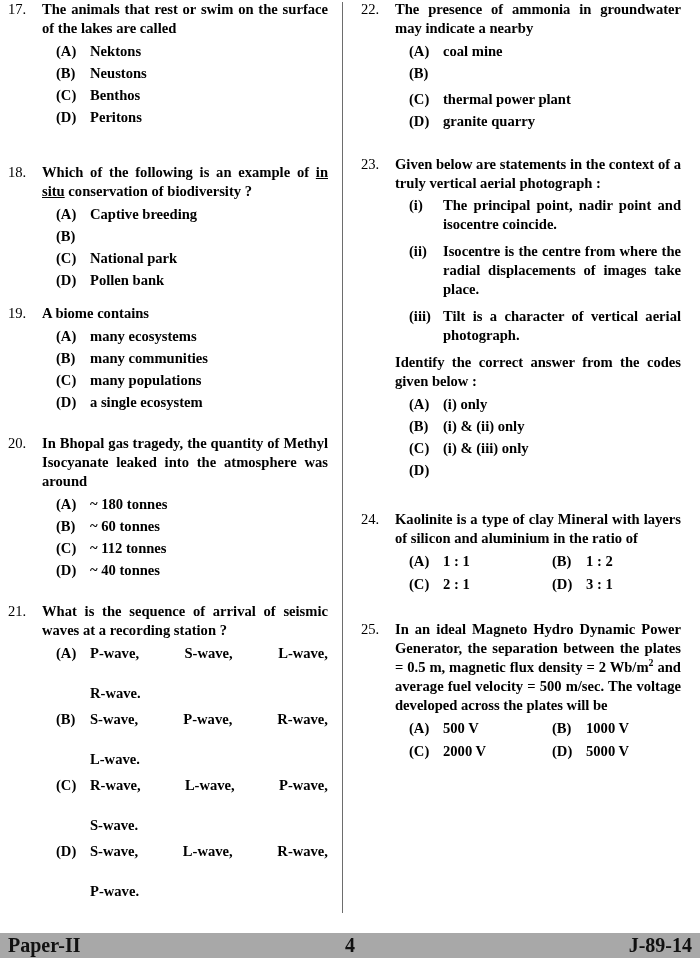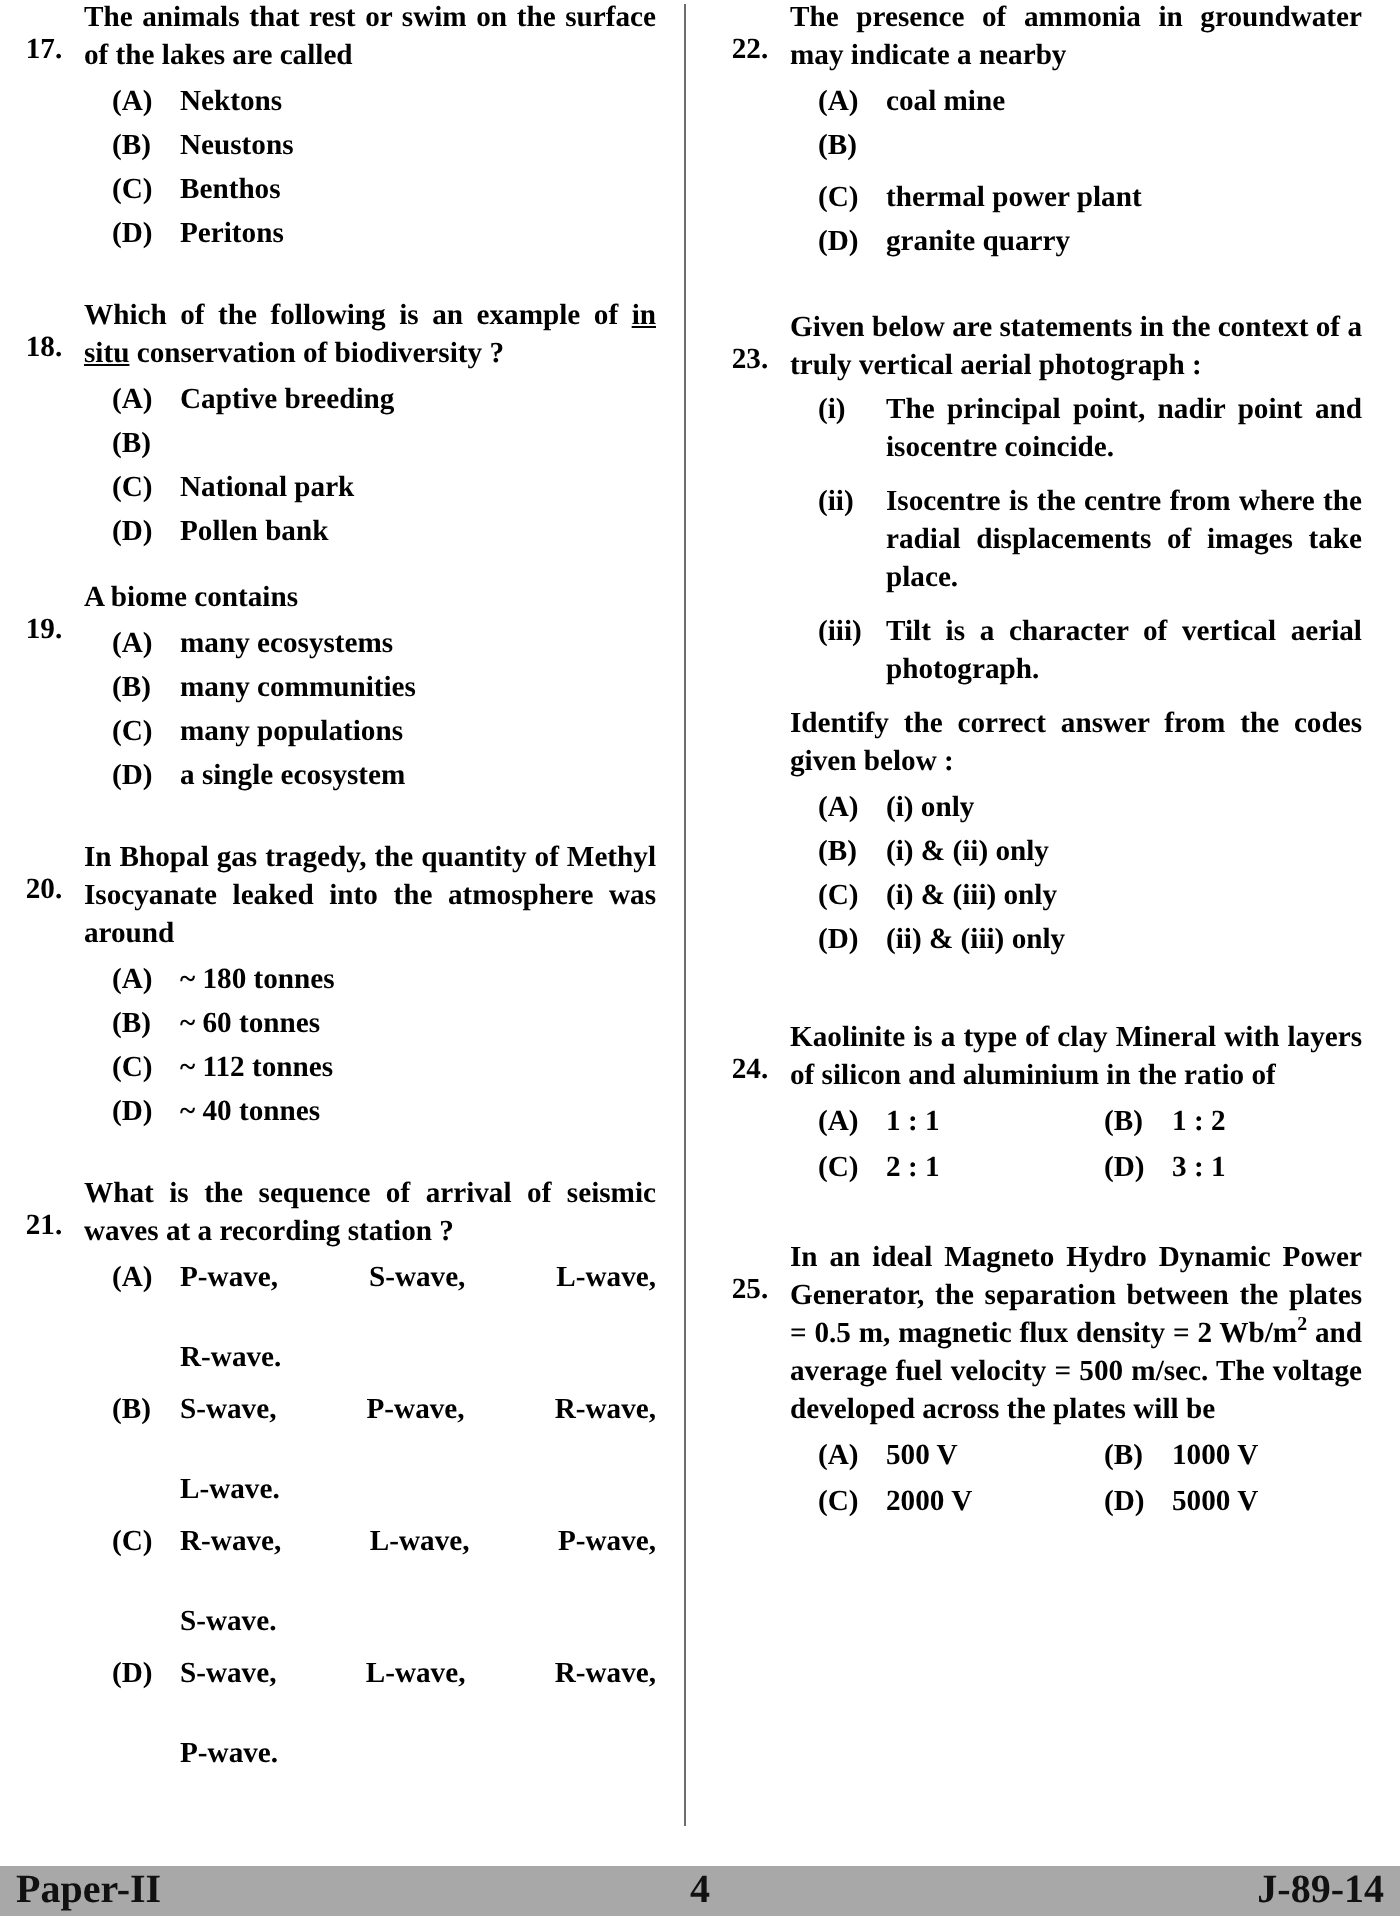--- a/index.html
+++ b/index.html
@@ -50,24 +50,24 @@
 
   
   .q {
     position: relative;
     padding-left: 34px;
     margin-bottom: 14px;
   }
   .q-num {
     position: absolute;
     left: 0;
-    top: 16px;
+    top: 0;
     width: 28px;
-    text-align: center;
-    font-weight: bold;
+    text-align: left;
+    font-weight: normal;
     font-size: 14.6px;
     line-height: 19px;
   }
   .q-stem {
     font-size: 14.6px;
     line-height: 19px;
     font-weight: bold;
     text-align: justify;
     text-justify: inter-word;
   }
@@ -205,21 +205,21 @@
             <span class="opt-mark">(C)</span>
             <span class="opt-text">Benthos</span>
           </div>
           <div class="opt">
             <span class="opt-mark">(D)</span>
             <span class="opt-text">Peritons</span>
           </div>
         </div>
       </div>
 
-      <div class="q" style="margin-top:22px;">
+      <div class="q" style="margin-top:36px;">
         <div class="q-num">18.</div>
         <div class="q-stem"><span>Which of the following is an example of </span><u>in situ</u><span> conservation of biodiversity ?</span></div>
         <div class="options">
           <div class="opt">
             <span class="opt-mark">(A)</span>
             <span class="opt-text">Captive breeding</span>
           </div>
           <div class="opt">
             <span class="opt-mark">(B)</span>
           </div>
@@ -359,21 +359,20 @@
           <div class="opt">
             <span class="opt-mark">(B)</span>
             <span class="opt-text">(i) &amp; (ii) only</span>
           </div>
           <div class="opt">
             <span class="opt-mark">(C)</span>
             <span class="opt-text">(i) &amp; (iii) only</span>
           </div>
           <div class="opt">
             <span class="opt-mark">(D)</span>
-            <span class="opt-text">(ii) &amp; (iii) only</span>
           </div>
         </div>
       </div>
 
       <div class="q" style="margin-top:30px;">
         <div class="q-num">24.</div>
         <div class="q-stem">Kaolinite is a type of clay Mineral with layers of silicon and aluminium in the ratio of</div>
         <div class="options grid2">
           <div class="optrow">
             <div class="opt">

